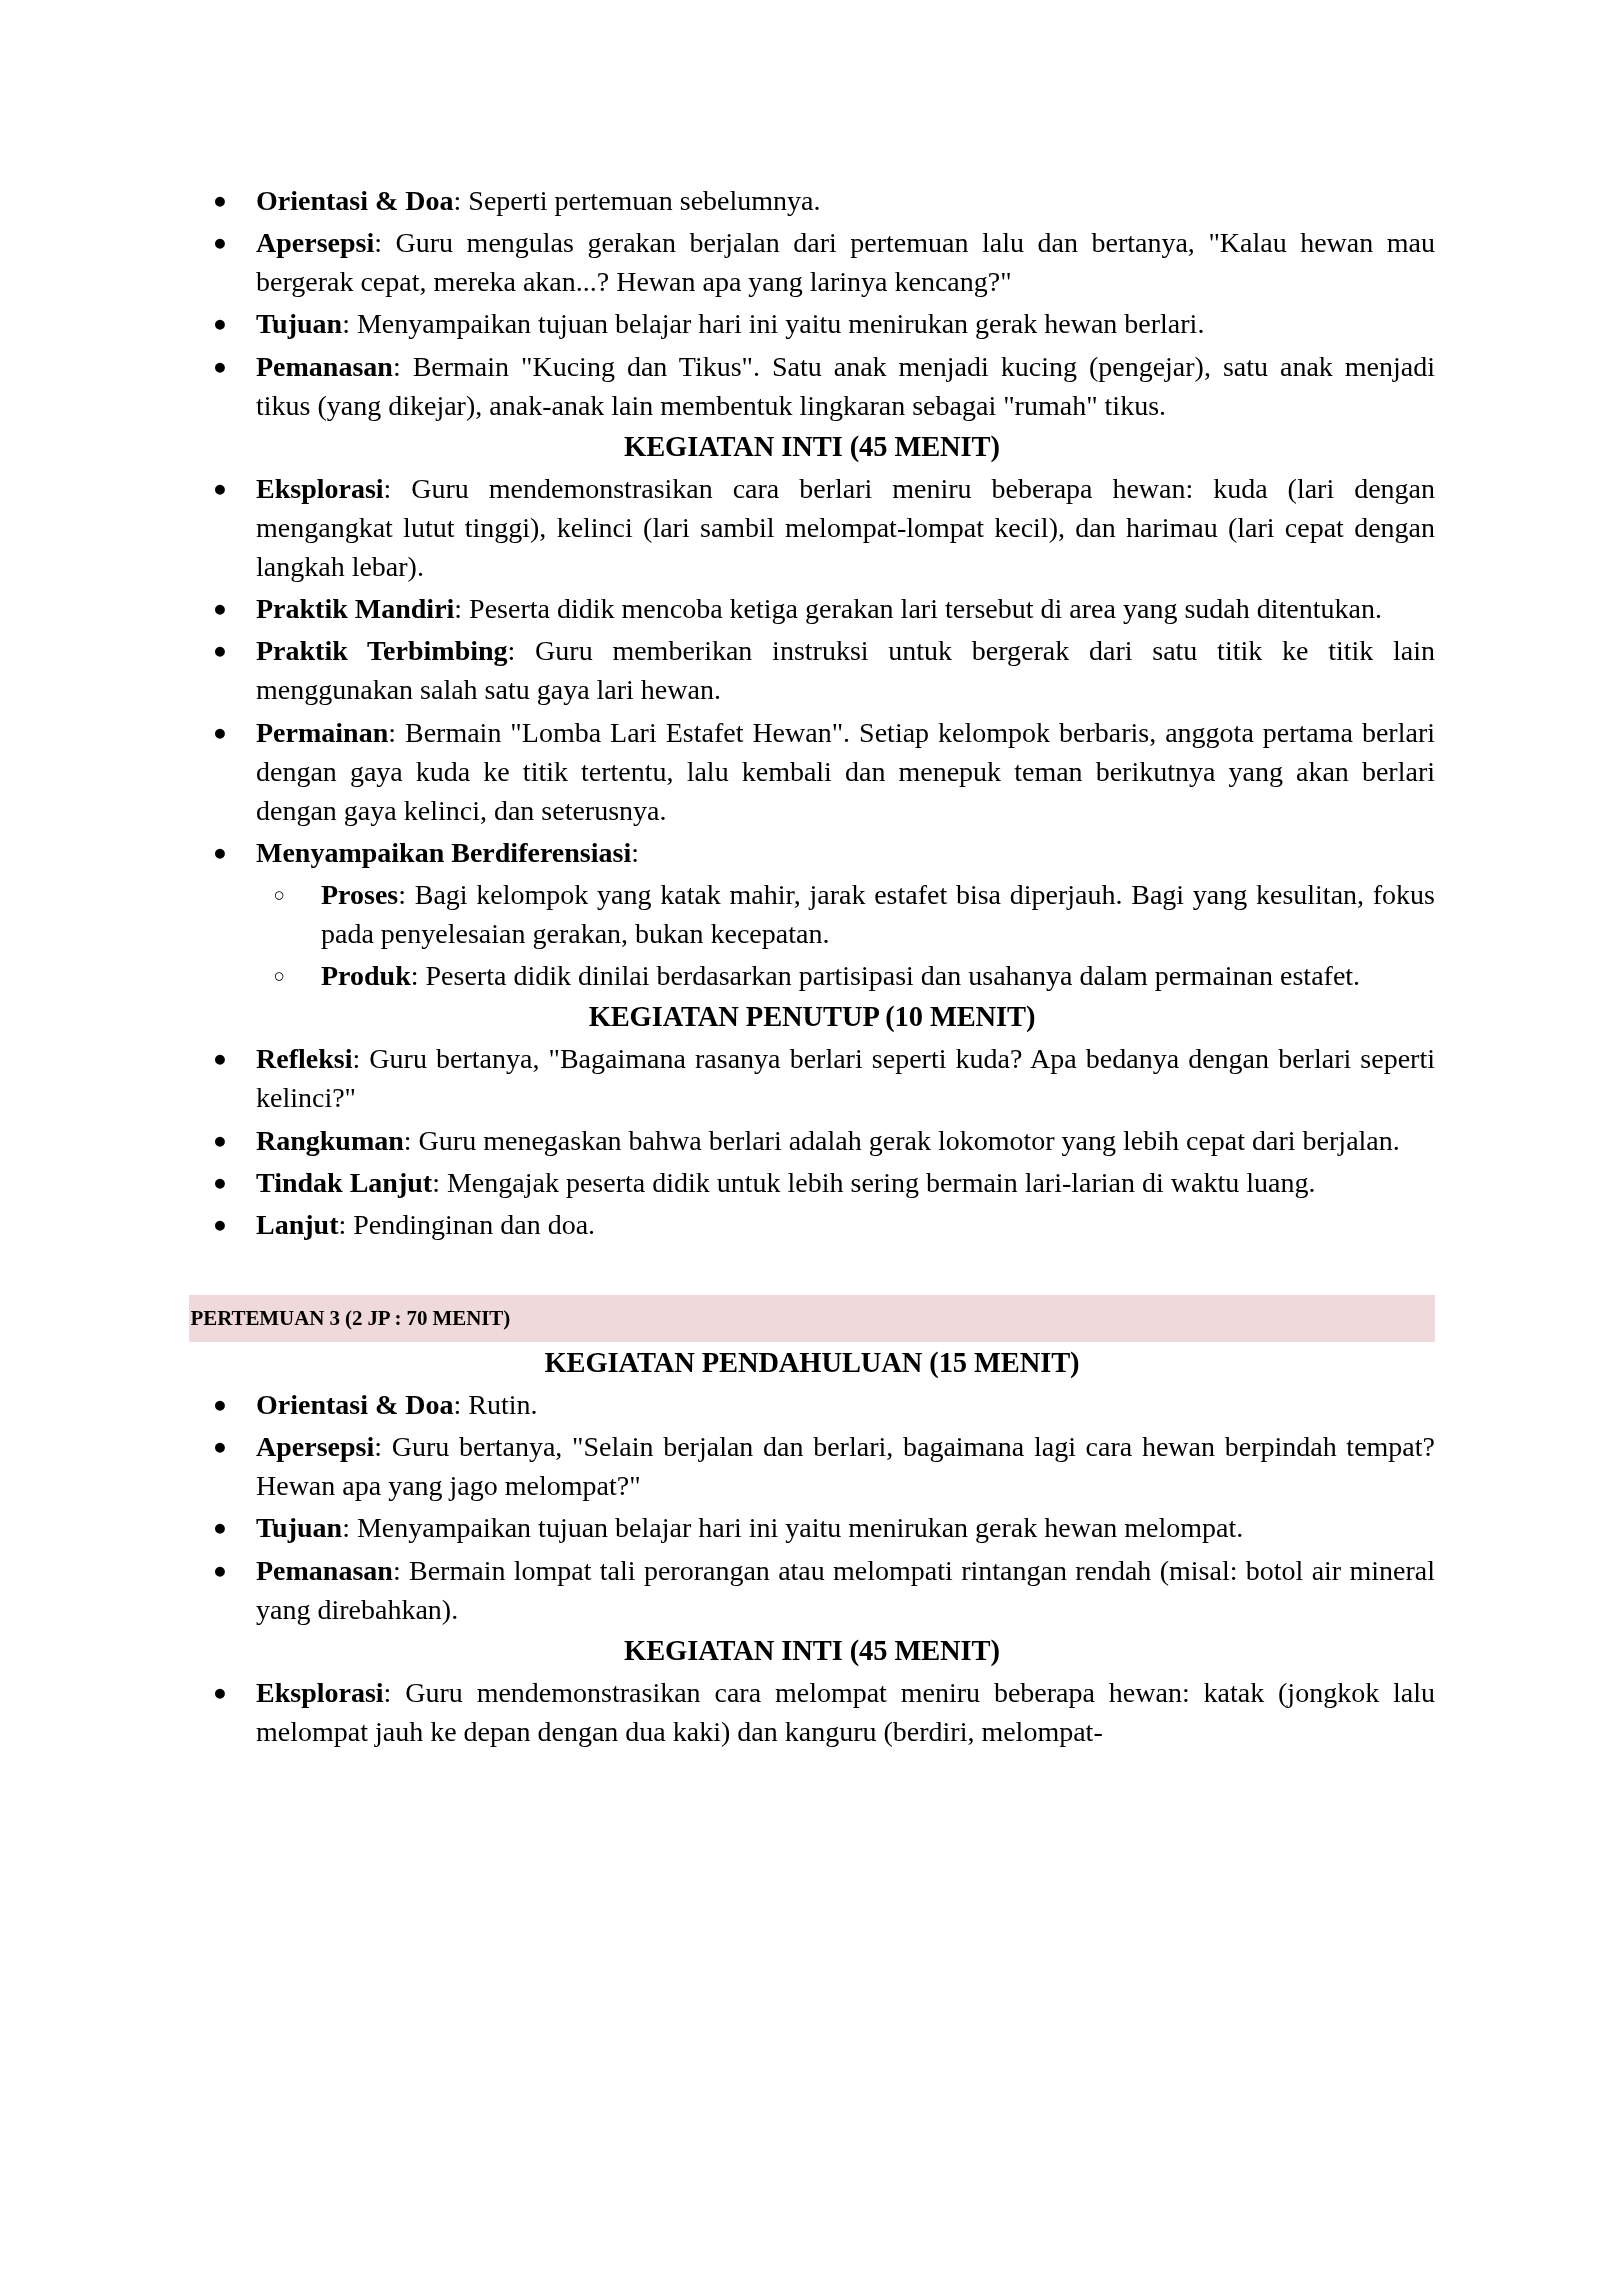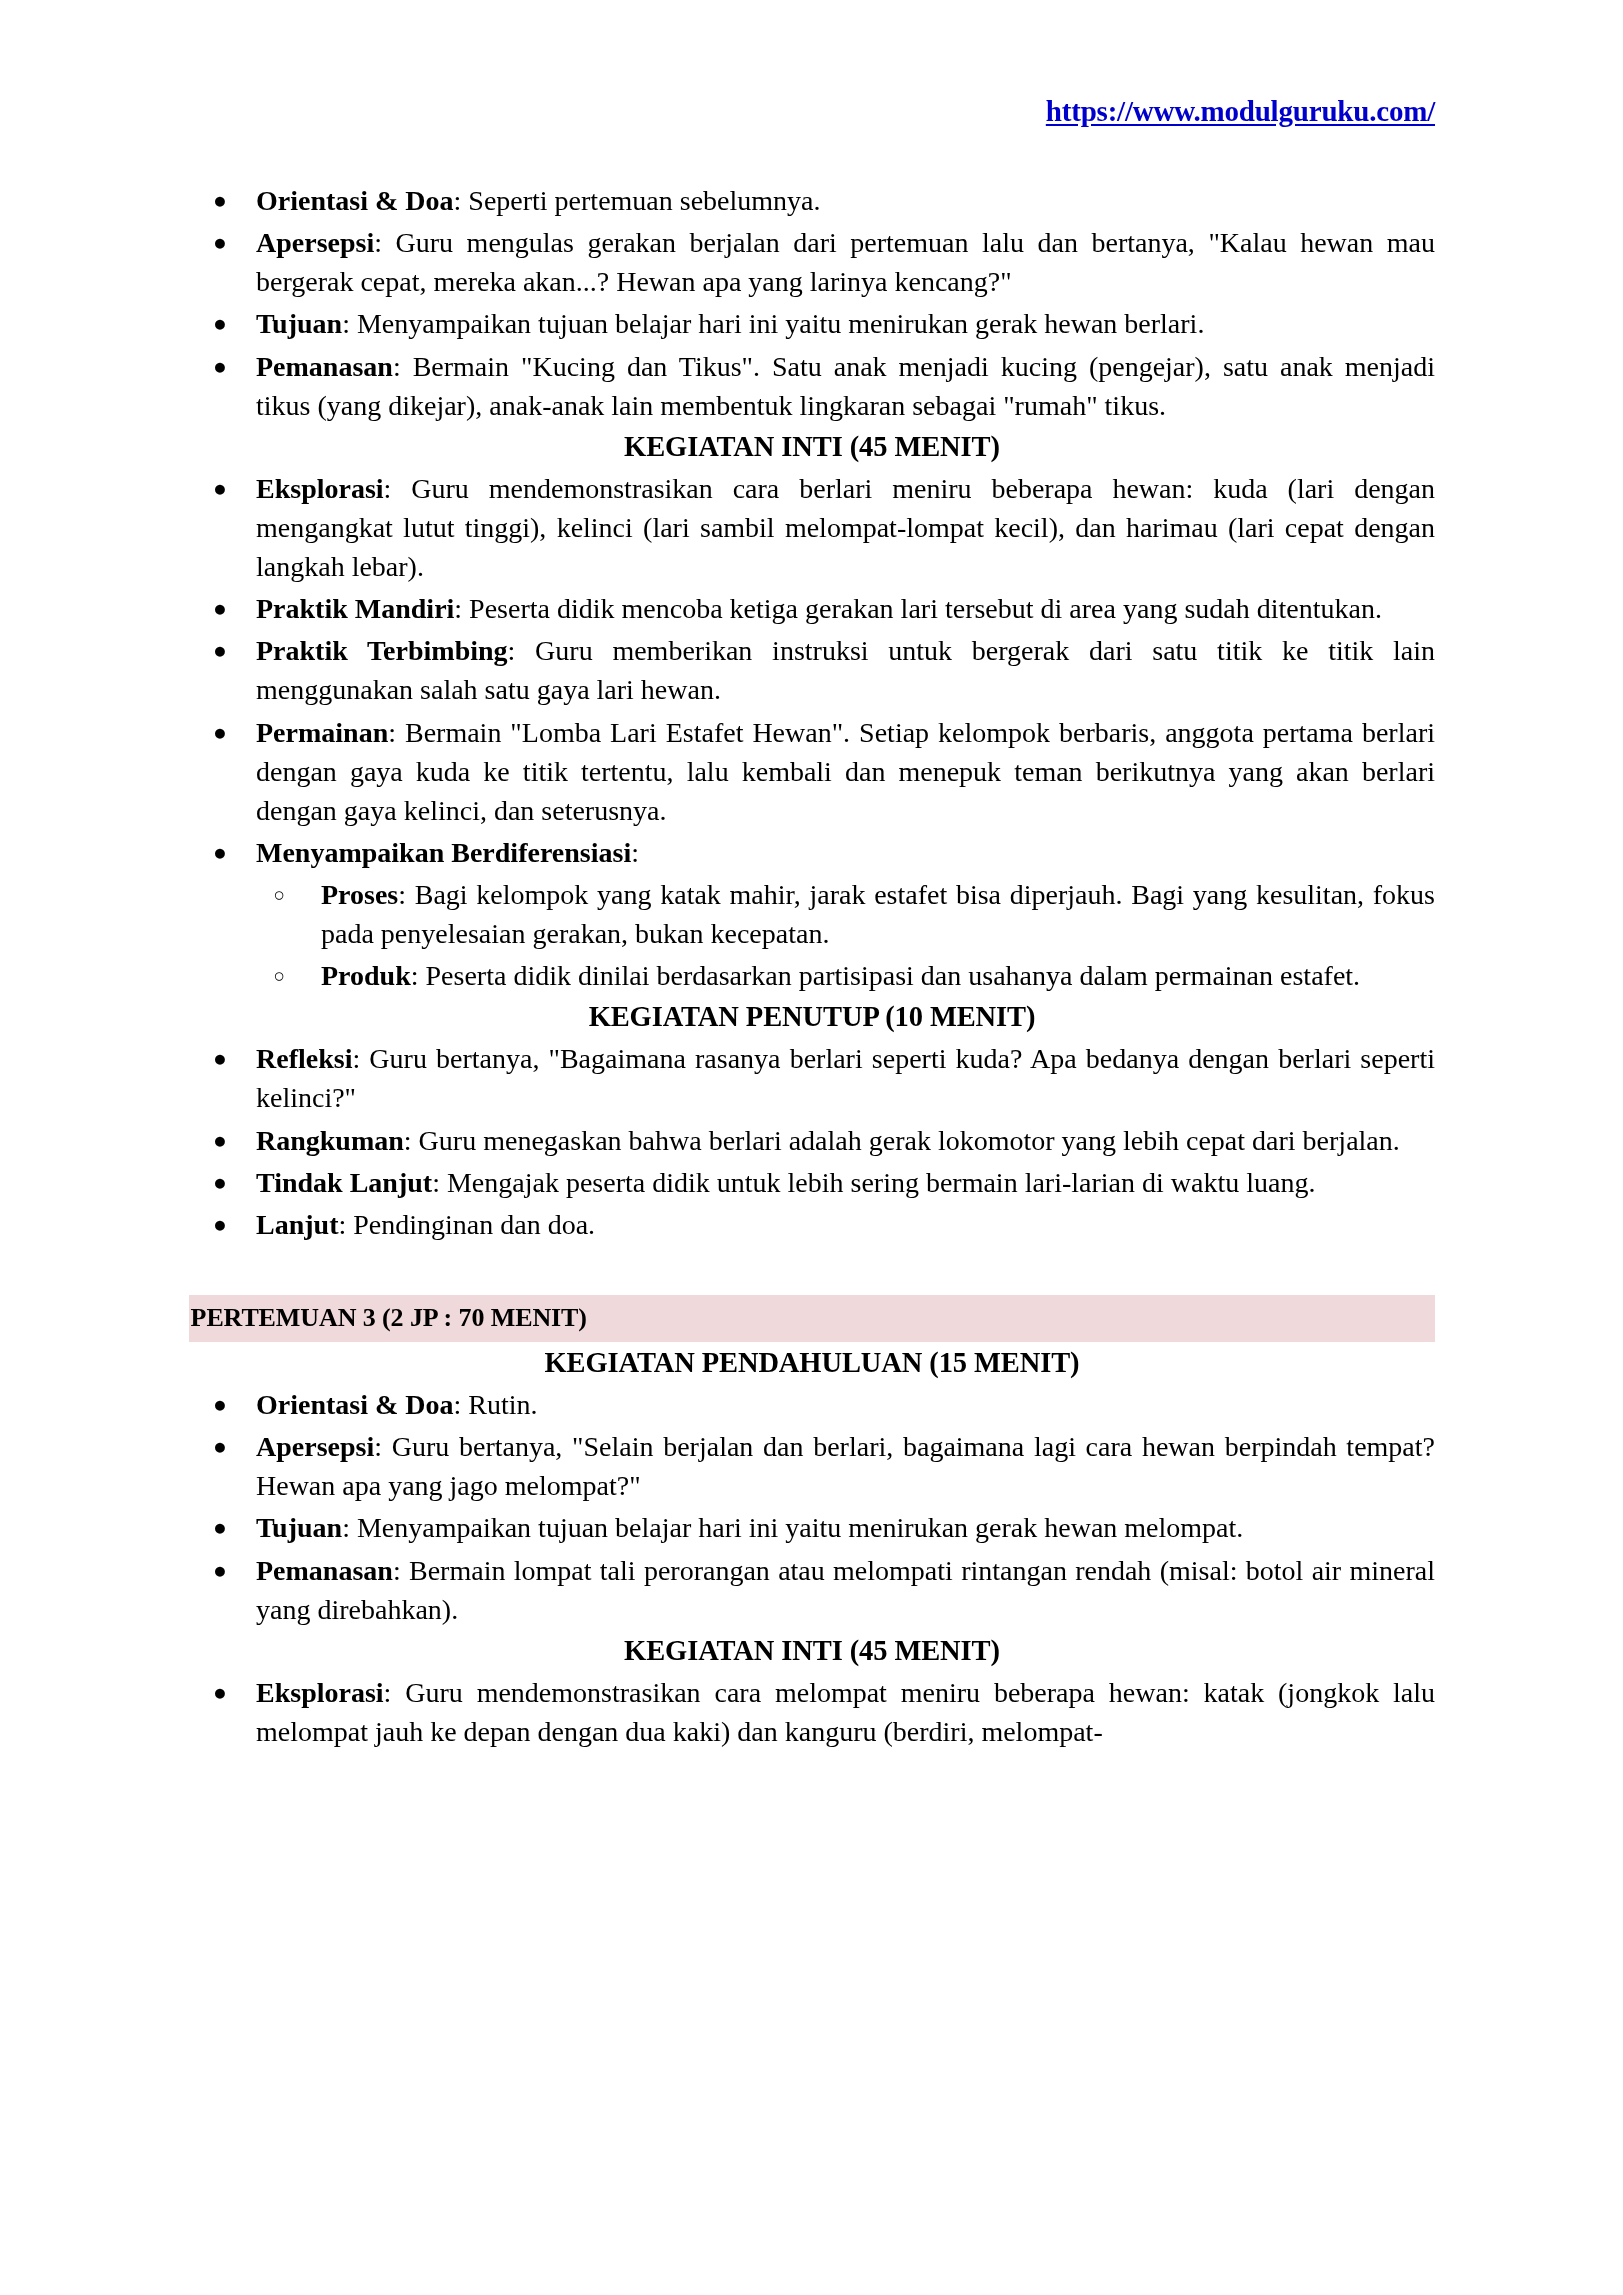--- a/index.html
+++ b/index.html
@@ -106,34 +106,31 @@
   }
   .banner {
     background: #f0d9db;
     width: 1246px;
     box-sizing: border-box;
     padding: 4.8px 3.2px 6.3px 1.6px;
     margin: 0;
   }
   .banner .banner-text {
     font-weight: bold;
-    font-size: 26px;
+    font-size: 21px;
     line-height: 36px;
     letter-spacing: -0.1px;
   }
   .gap-lg { height: 48px; }
 </style>
 </head>
 <body>
 
 <div class="page">
 
-  <div class="header">
-    <span class="header-link">https://www.modulguruku.com/</span>
-  </div>
 
   <div class="content">
 
     <ul class="lv1">
       <li>
         <span class="marker">●</span><span class="lbl">Orientasi &amp; Doa</span><span>: Seperti pertemuan sebelumnya.</span>
       </li>
       <li>
         <span class="marker">●</span><span class="lbl">Apersepsi</span><span>: Guru mengulas gerakan berjalan dari pertemuan lalu dan bertanya, "Kalau hewan mau bergerak cepat, mereka akan...? Hewan apa yang larinya kencang?"</span>
       </li>

